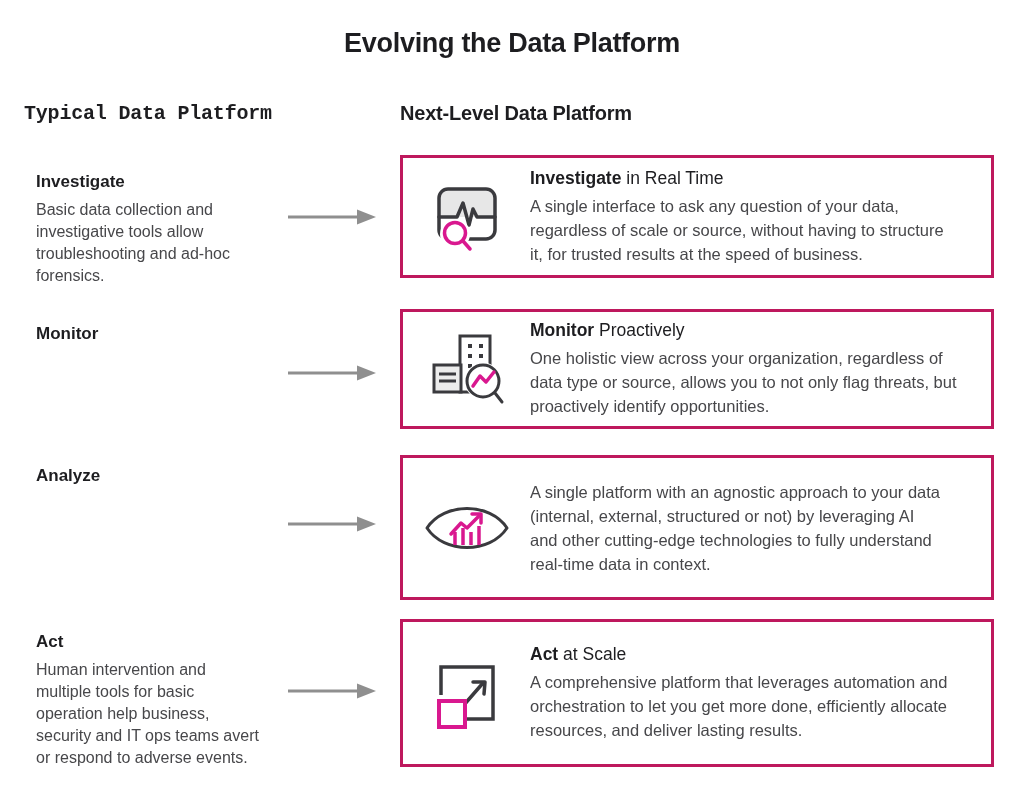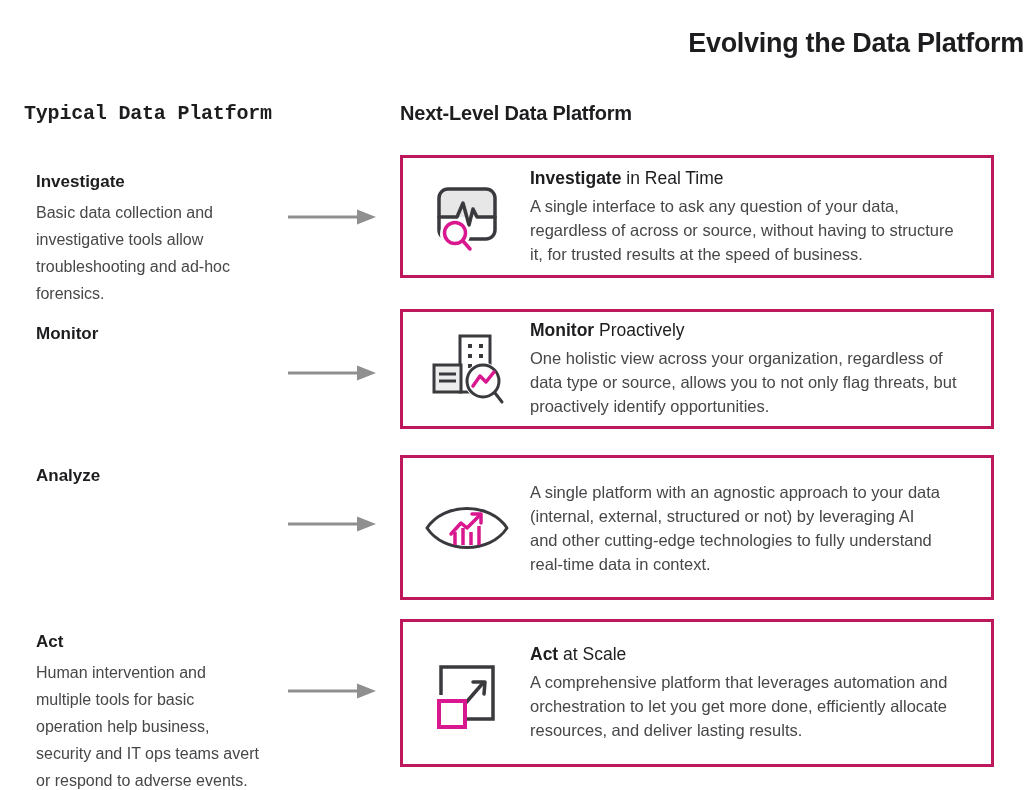--- a/index.html
+++ b/index.html
@@ -6,41 +6,41 @@
   html, body { background: #ffffff; }
   body {
     width: 1024px; height: 790px;
     position: relative;
     font-family: "Liberation Sans", "DejaVu Sans", sans-serif;
     color: #1d1d20;
     overflow: hidden;
   }
   .page-title {
     position: absolute; top: 28px; left: 0; width: 1024px;
-    text-align: right;
+    text-align: center;
     font-size: 27px; font-weight: 700; color: #1d1d20;
     letter-spacing: -0.3px;
   }
   .col-header {
     position: absolute; top: 102px;
     font-size: 20px; font-weight: 700; color: #1d1d20;
     letter-spacing: -0.2px;
   }
   .col-header.left  { left: 24px; font-family: Liberation Mono, monospace; }
   .col-header.right { left: 400px; }
 
   .left-block {
     position: absolute; left: 36px; width: 262px;
   }
   .left-block h3 {
     font-size: 17px; font-weight: 700; color: #1d1d20;
     margin-bottom: 7px;
   }
   .left-block p {
-    font-size: 16px; line-height: 27px; color: #47474a;
+    font-size: 16px; line-height: 22px; color: #47474a;
     white-space: pre-line;
   }
 
   .arrow {
     position: absolute; left: 288px;
   }
 
   .card {
     position: absolute; left: 400px; width: 594px;
     background: #fff;
@@ -90,21 +90,21 @@
       <rect x="12" y="12" width="56" height="50" rx="9" fill="none" stroke="#3a3a3e" stroke-width="3.5"></rect>
       <polyline points="12,40 30,40 36,26 42,48 46,32 50,40 68,40" fill="none" stroke="#3a3a3e" stroke-width="3.5" stroke-linejoin="round" stroke-linecap="round"></polyline>
       <circle cx="28" cy="57" r="15" fill="#ffffff"></circle>
       <circle cx="28" cy="56" r="10.5" fill="none" stroke="#d9188f" stroke-width="3.5"></circle>
       <line x1="36" y1="64" x2="43" y2="72" stroke="#d9188f" stroke-width="3.5" stroke-linecap="round"></line>
     </svg>
   </div>
   <div class="card-text">
     <h3><span class="b">Investigate</span><span> in Real Time</span></h3>
     <p>A single interface to ask any question of your data,
-regardless of across or source, without having to structure
+regardless of scale or source, without having to structure
 it, for trusted results at the speed of business.</p>
   </div>
 </div>
 
 <div class="left-block" style="top:324px">
   <h3>Monitor</h3>
 </div>
 <svg class="arrow" style="top:364px" width="88" height="18" viewBox="0 0 88 18">
   <line x1="0" y1="9" x2="70" y2="9" stroke="#8f8f8f" stroke-width="3"></line>
   <polygon points="69,1.5 88,9 69,16.5" fill="#8f8f8f"></polygon>

